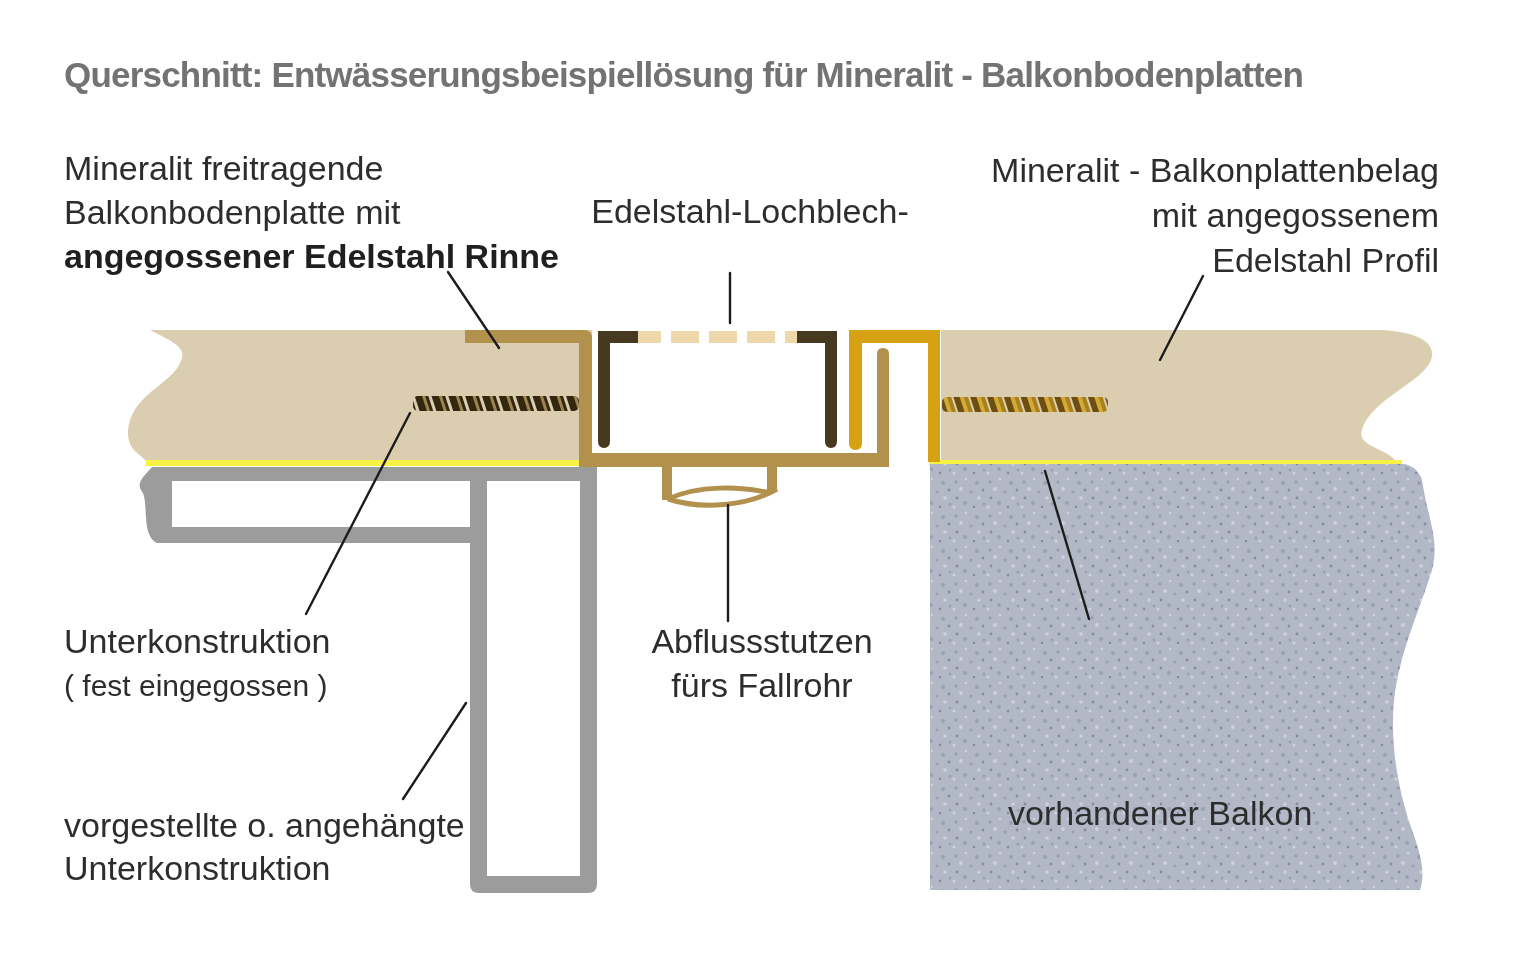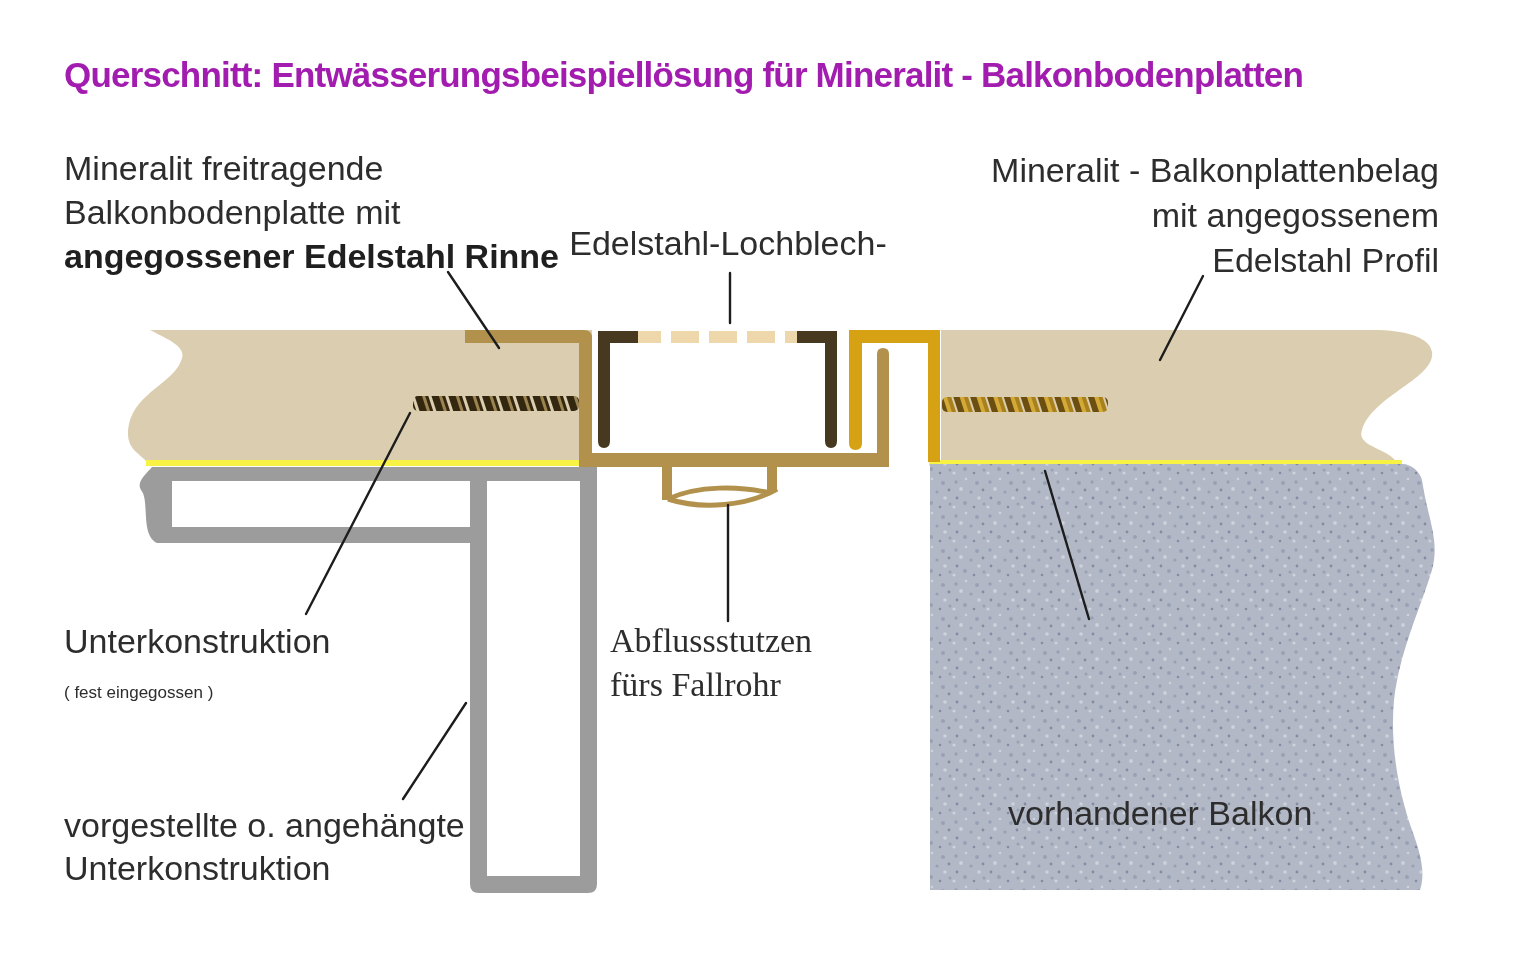--- a/index.html
+++ b/index.html
@@ -1,28 +1,28 @@
 <!DOCTYPE html>
 <html style="--ink: #1d1d1d; --beige: #dbceb0; --perf-beige: #eed8ab; --tan: #b2914c; --dark-brown: #47391f; --gold: #d6a113; --yellow: #f7f244; --gray: #9c9c9c; --concrete-base: #b2b8c6; --concrete-dot-dark: #98a0b4; --concrete-dot-darker: #848ca2; --concrete-dot-light: #cdd2dc; --thread-dark: #33270f; --thread-dark-light: #9b8450; --thread-gold-dark: #6b4e10; --thread-gold-mid: #a8801c; --thread-gold-light: #d3a937;"><head>
 <meta charset="utf-8">
 <style>
   html,body{margin:0;padding:0;background:#ffffff;}
   .stage{position:relative;width:1520px;height:953px;background:#fff;overflow:hidden;
          font-family:"Liberation Sans","DejaVu Sans",sans-serif;color:#2d2d2d;}
   .stage svg{position:absolute;left:0;top:0;}
   .txt{position:absolute;white-space:nowrap;}
-  .title{left:64px;top:55px;font-size:35px;font-weight:bold;color:#a21caf;letter-spacing:-0.8px;}
+  .title{left:64px;top:55px;font-size:35px;font-weight:bold;color:#737373;letter-spacing:-0.8px;}
   .lbl{font-size:34px;line-height:44px;color:#2d2d2d;}
   .left-top{left:64px;top:146px;}
-  .center-top{left:533px;top:189px;width:390px;text-align:center;line-height:45px;margin-top:32px;}
+  .center-top{left:555px;top:189px;width:390px;text-align:center;line-height:45px;}
   .right-top{right:81px;top:148px;text-align:right;line-height:45px;}
   .bold-italic{font-weight:bold;color:#1f1f1f;}
   .anchor-lbl{left:64px;top:619px;}
-  .anchor-sub{font-size:17px;line-height:28px;margin-top:16px;}
-  .drain-lbl{left:610px;top:619px;width:304px;font-family:Liberation Serif, serif;}
+  .anchor-sub{font-size:30px;line-height:28px;margin-top:9px;}
+  .drain-lbl{left:610px;top:619px;width:304px;text-align:center;}
   .sika-lbl{left:979px;top:618px;}
   .sika-lbl sup{font-size:19px;vertical-align:14px;}
   .sika-rest{margin-left:7px;}
   .substr-lbl{left:64px;top:804px;width:402px;text-align:left;line-height:43px;}
   .balkon-lbl{left:1008px;top:791px;}
 
   
   .beige{fill:var(--beige);}
   .tan{fill:var(--tan);}
   .tan-stroke{stroke:var(--tan);fill:none;}

